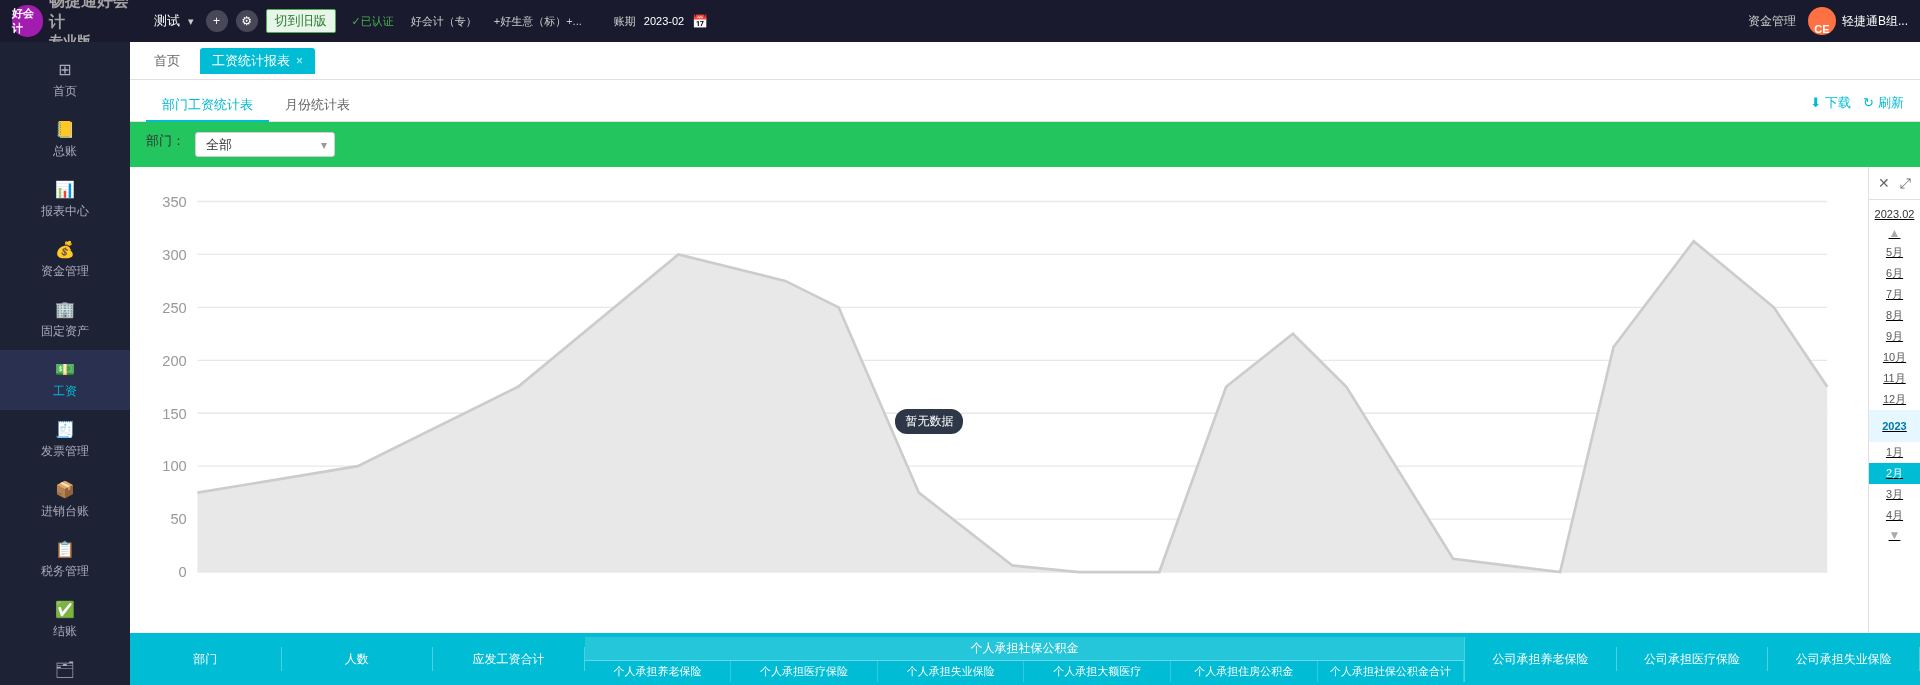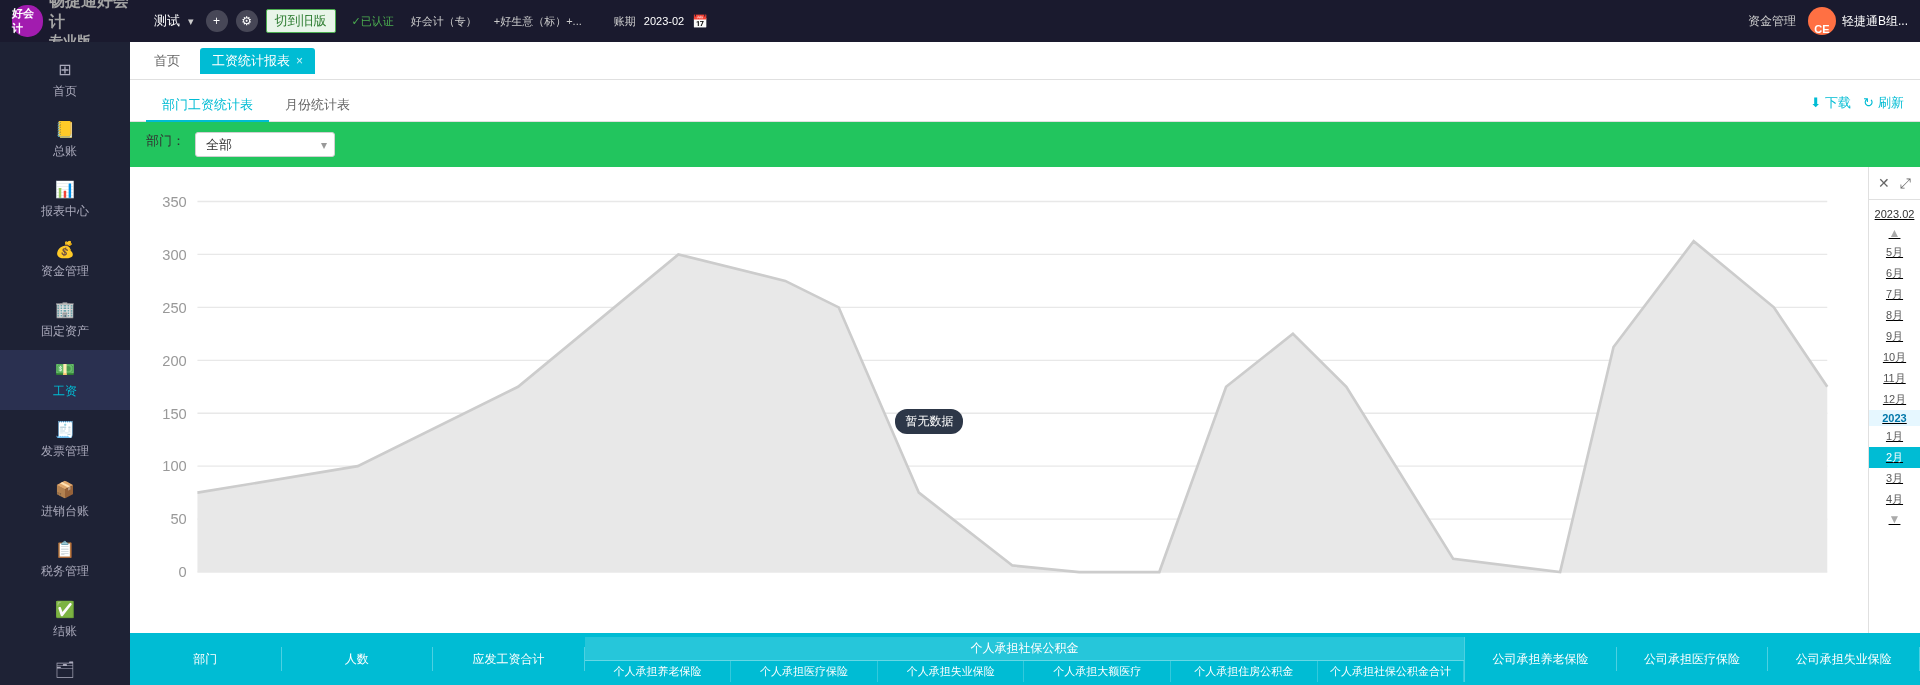--- a/index.html
+++ b/index.html
@@ -298,21 +298,21 @@
     }
     .date-month.active-month {
       background: #00bcd4;
       color: #fff;
       border-radius: 0;
     }
     .date-year-section {
       width: 100%;
       background: #e6f7ff;
       text-align: center;
-      padding: 2px;
+      padding: 10px;
       font-size: 11px;
       color: #0077aa;
       font-weight: bold;
       cursor: pointer;
     }
 
     
     .chart-tooltip {
       position: absolute;
       background: #2d3748;

